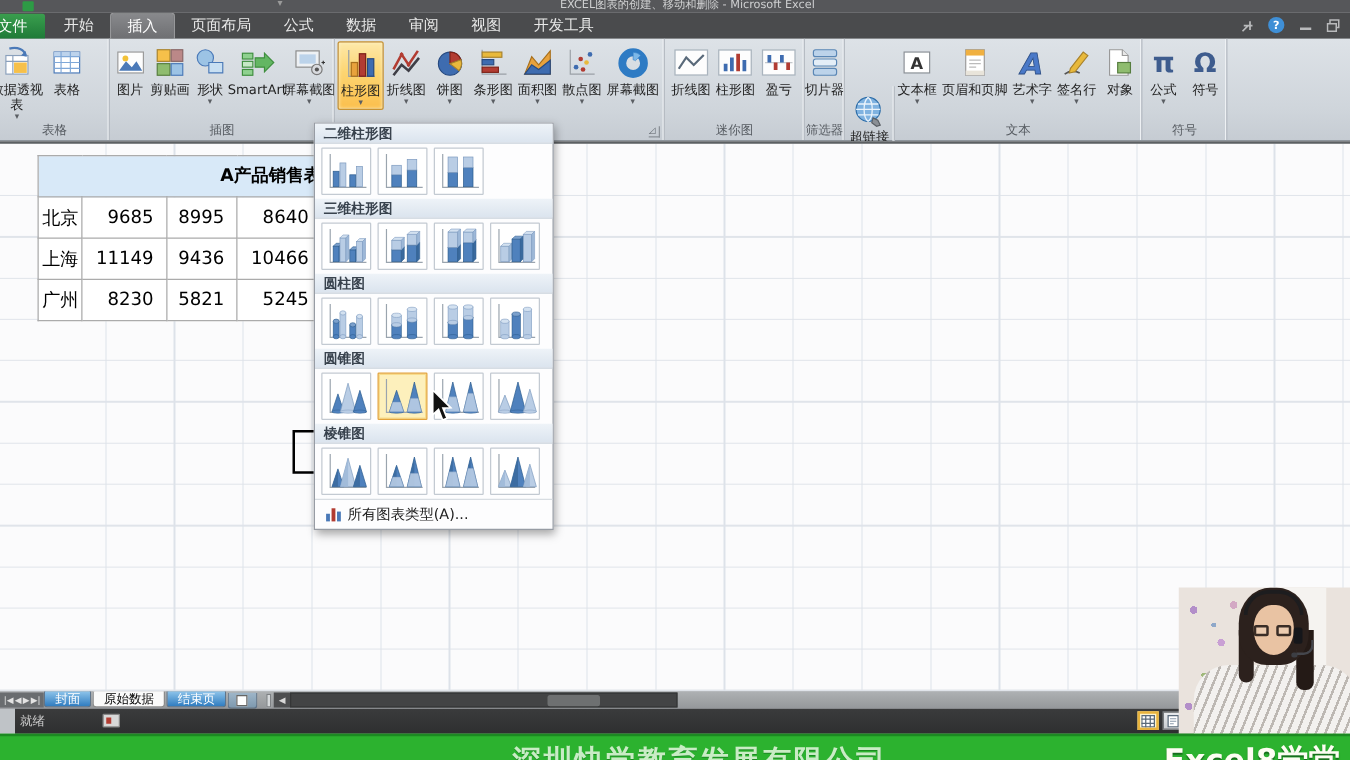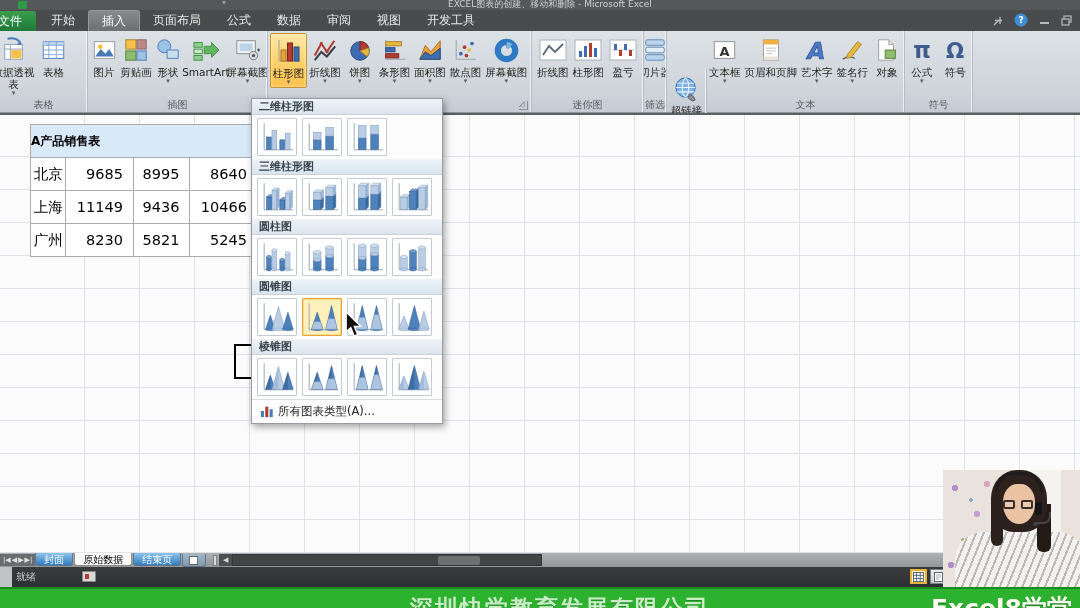--- a/index.html
+++ b/index.html
@@ -33,21 +33,21 @@
   .bigbtn .barrow{font-size:7px;color:#5a5e63;line-height:7px;}
   .bigbtn.active{background:linear-gradient(#fde8a9,#fcd571 45%,#fbbf4d);border:1px solid #c79232;box-shadow:inset 0 0 3px #fff3c9;}
   .launcher{position:absolute;right:3px;bottom:2px;width:9px;height:9px;border:1px solid #8a9097;border-top:none;border-left:none;color:#5a6067;font-size:7px;line-height:7px;}
 
   
   .sheet{position:absolute;left:0;top:113px;width:1080px;height:440px;background:#fbfbfc;border-top:2px solid #5c6063;
     background-image:repeating-linear-gradient(to right,transparent 0 54px,#dde2e9 54px 55px),repeating-linear-gradient(to bottom,transparent 0 32px,#e0e4ea 32px 33px);
     background-position:30px 9px;}
   .xtable{position:absolute;left:30px;top:9px;border-collapse:collapse;}
   .xtable td{border:1px solid #ababab;font-size:14.5px;color:#000;height:33px;padding:0;}
-  .xtable .t-title{background:#d8e9f8;font-weight:bold;font-size:12px;text-align:left;}
+  .xtable .t-title{background:#d8e9f8;font-weight:bold;font-size:14px;text-align:right;}
   .xtable .t-head{background:#ffffc9;font-weight:bold;text-align:center;}
   .xtable .t-city{text-align:center;background:#fff;}
   .xtable .t-num{text-align:right;padding-right:10px;background:#fff;}
   .selbox{position:absolute;left:234px;top:229px;width:52px;height:35px;border:2.5px solid #000;}
   .selbox .handle{position:absolute;right:-3px;bottom:-3px;width:5px;height:5px;background:#000;border:1px solid #fff;}
 
   
   .dropdown{position:absolute;left:251px;top:98px;width:192px;background:#fdfdfe;border:1px solid #979ca4;box-shadow:2px 3px 7px rgba(0,0,0,.35);z-index:40;padding-bottom:1px;}
   .dsection .dhead{height:16px;background:linear-gradient(#eef3f8,#dbe4ee);border-bottom:1px solid #c9d2dc;font-size:11px;font-weight:bold;color:#39434e;line-height:16px;padding-left:7px;}
   .dtiles{display:flex;padding:3px 0 3px 5px;}
@@ -363,21 +363,21 @@
                 <rect x="11" y="13" width="3" height="6" fill="#b23c32"></rect>
                 <rect x="16" y="7" width="3" height="6" fill="#3e6cb0"></rect>
                 <rect x="21" y="13" width="3" height="6" fill="#b23c32"></rect>
               </svg>
             </div>
             <div class="blabel">盈亏</div>
           </div>
         </div>
         <div class="glabel">迷你图</div>
       </div>
-      <div class="rgroup" style="width: 23px;">
+      <div class="rgroup" style="width: 32px;">
         <div class="gbody">
           <div class="bigbtn">
             <div class="bicon">
               <svg width="28" height="26" viewBox="0 0 28 28">
                 <rect x="4" y="3" width="20" height="6" rx="2" fill="#bcd3ea" stroke="#5b87b5"></rect>
                 <rect x="4" y="11" width="20" height="6" rx="2" fill="#e4eef7" stroke="#5b87b5"></rect>
                 <rect x="4" y="19" width="20" height="6" rx="2" fill="#bcd3ea" stroke="#5b87b5"></rect>
               </svg>
             </div>
             <div class="blabel">切片器</div>

